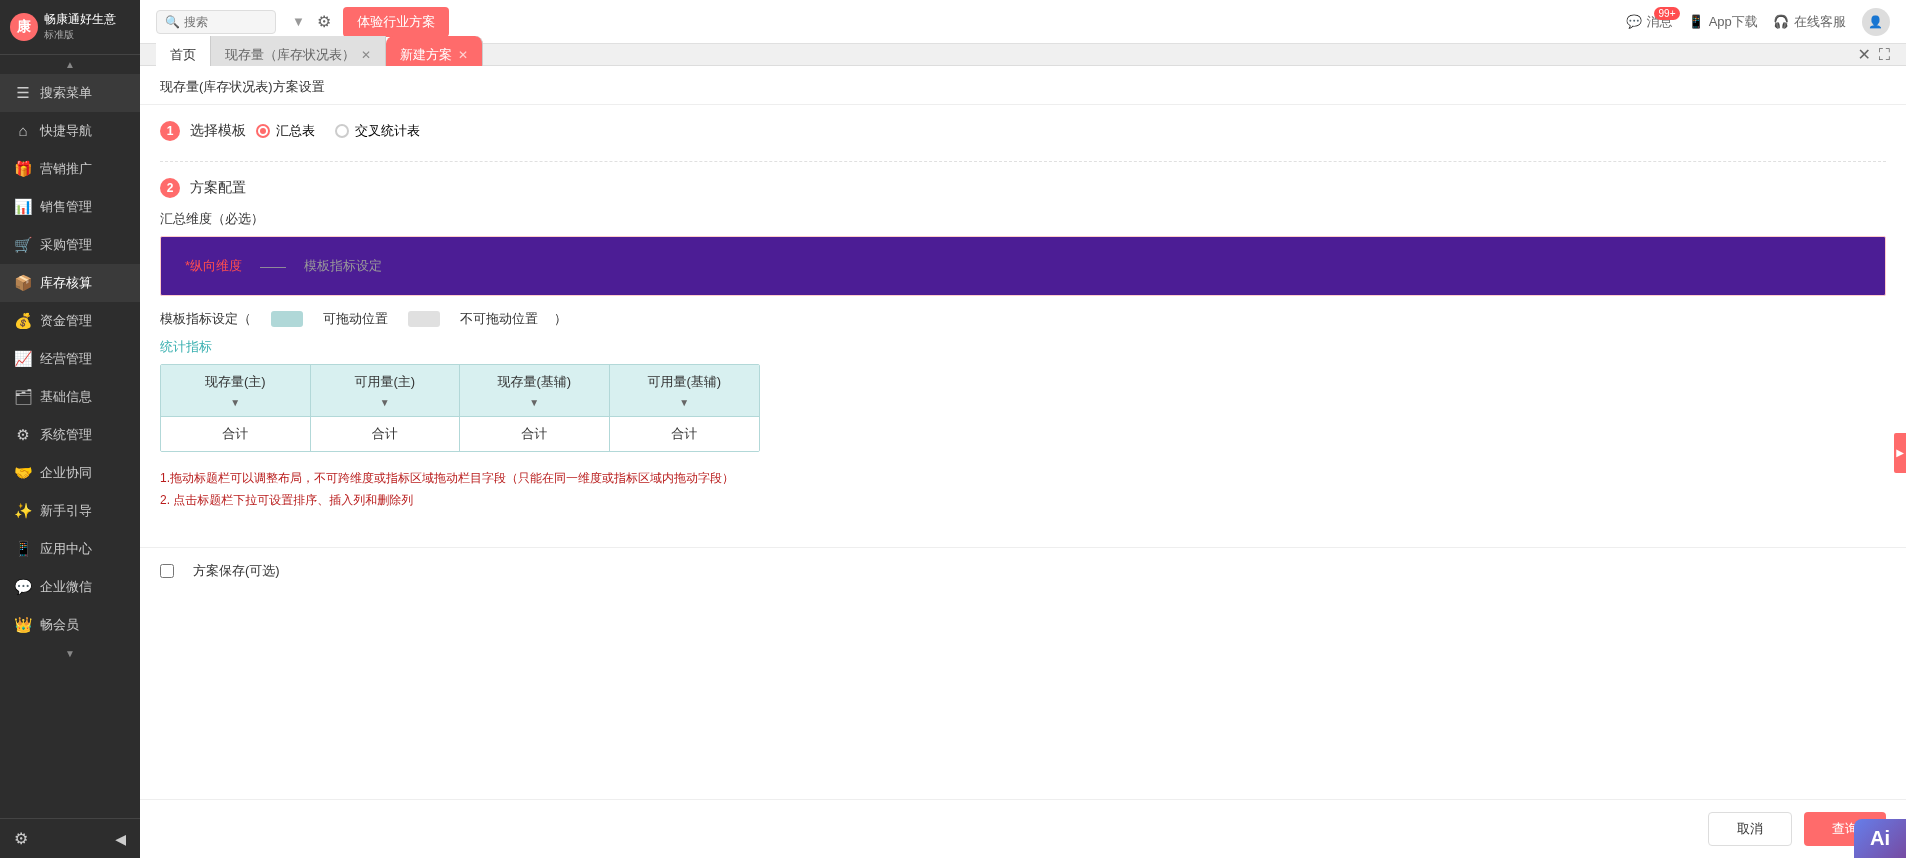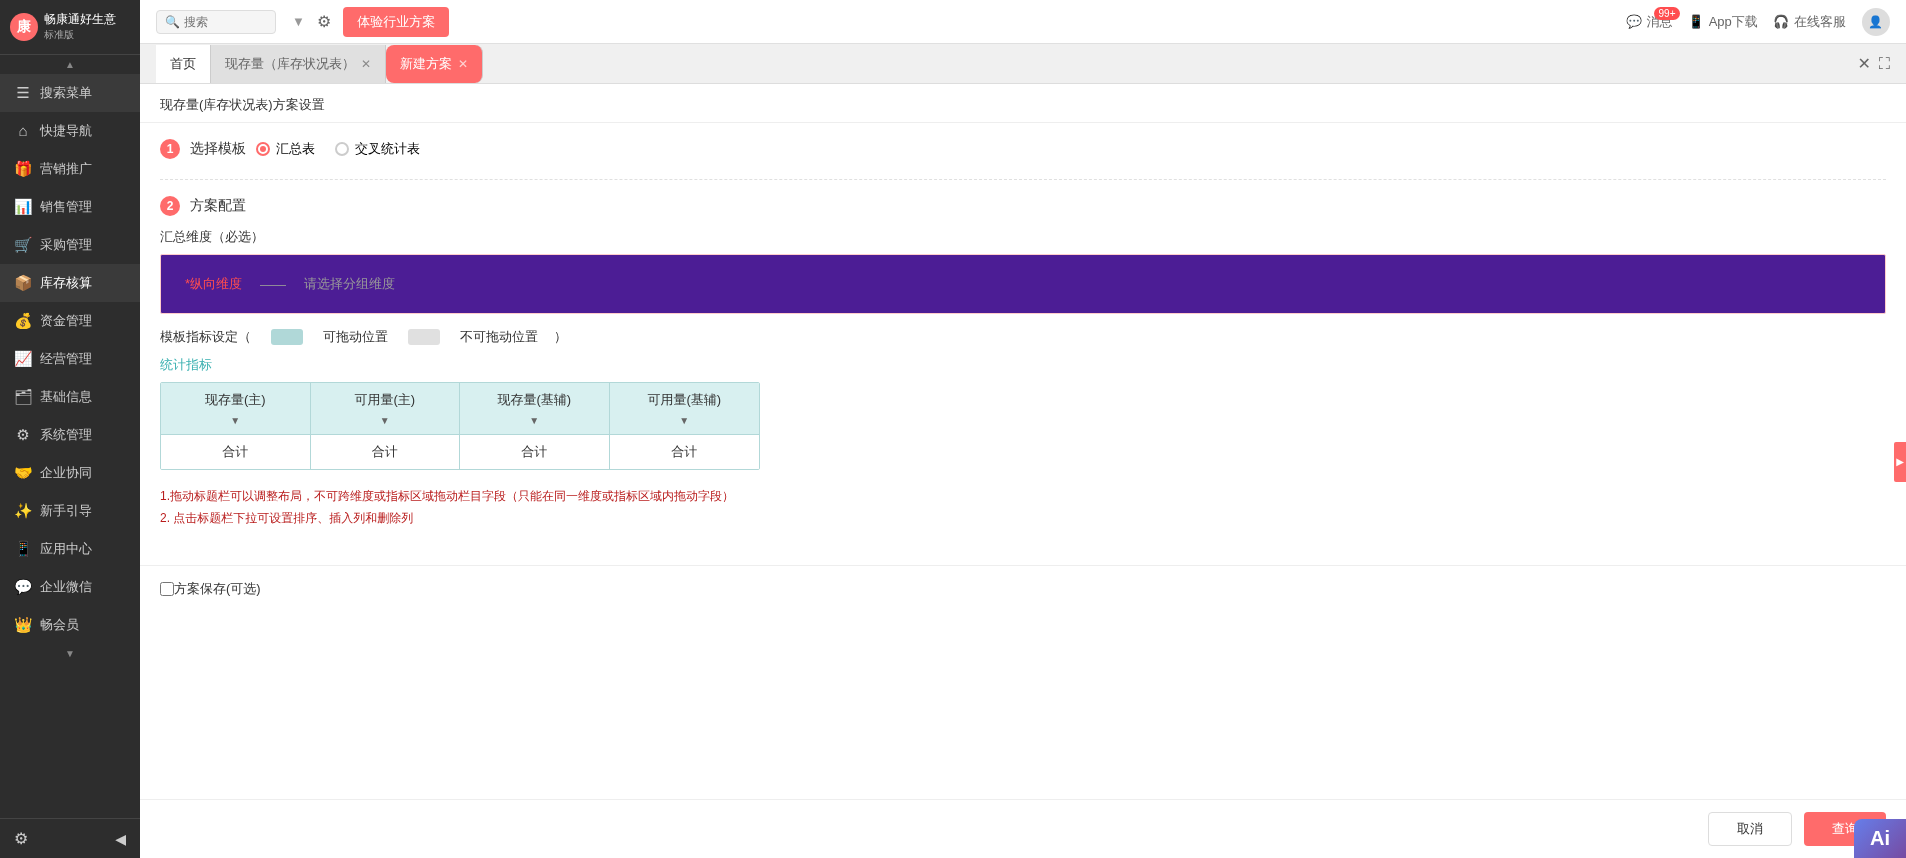--- a/index.html
+++ b/index.html
@@ -97,21 +97,21 @@
     .topbar-avatar {
       width: 28px; height: 28px; background: #ddd; border-radius: 50%;
       display: flex; align-items: center; justify-content: center; color: #999; font-size: 12px; cursor: pointer;
     }
 
     
     .tabbar {
       background: #f0f0f0;
       display: flex; align-items: center;
       padding: 0 16px;
-      height: 40px;
+      height: 22px;
       gap: 0;
       flex-shrink: 0;
       border-bottom: 1px solid #ddd;
     }
     .tab {
       display: flex; align-items: center; gap: 6px;
       padding: 0 14px; height: 38px;
       cursor: pointer; font-size: 13px; color: #666;
       background: #e0e0e0; border-right: 1px solid #ccc;
     }
@@ -224,21 +224,21 @@
     }
     .stats-data-cell:last-child { border-right: none; }
     .chevron-down { font-size: 10px; color: #666; cursor: pointer; }
 
     
     .tips-area { margin-top: 16px; }
     .tip-item { color: #b91c1c; font-size: 12px; line-height: 1.8; }
 
     
     .save-option {
-      display: flex; align-items: center; gap: 0;
+      display: flex; align-items: center; gap: 19px;
       padding: 14px 20px;
       border-top: 1px solid #eee;
     }
     .save-checkbox {
       width: 14px; height: 14px; border: 1px solid #ccc; cursor: pointer;
     }
     .save-label { font-size: 13px; color: #333; }
 
     
     .footer-actions {
@@ -430,21 +430,21 @@
       <div class="step-section">
         <div class="step-header">
           <div class="step-badge">2</div>
           <span class="step-title">方案配置</span>
         </div>
 
         <div class="dimension-label">汇总维度（必选）</div>
         <div class="dimension-box">
           <span class="dimension-required">*纵向维度</span>
           <span class="dimension-arrow">——</span>
-          <span class="dimension-placeholder" style="cursor:pointer;">请选择分组维度</span>
+          <span class="dimension-placeholder" style="cursor:pointer;">模板指标设定</span>
         </div>
 
         <div class="indicator-setting">
           <span>模板指标设定（</span>
           <span class="drag-badge"></span>
           <span>可拖动位置</span>
           <span class="no-drag-badge"></span>
           <span>不可拖动位置</span>
           <span>）</span>
         </div>

